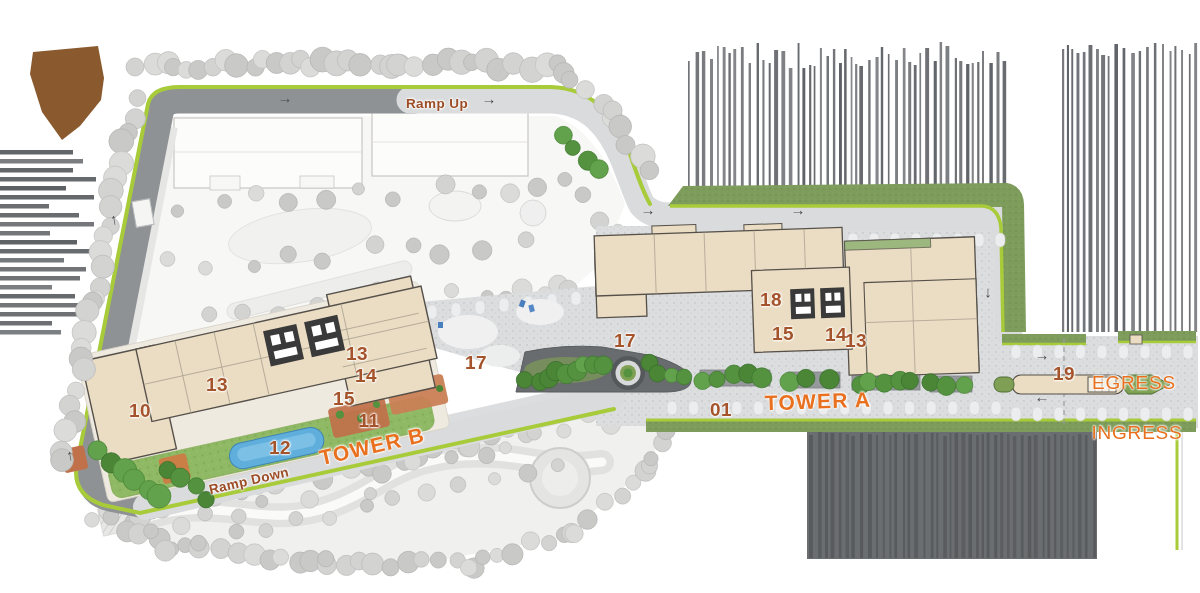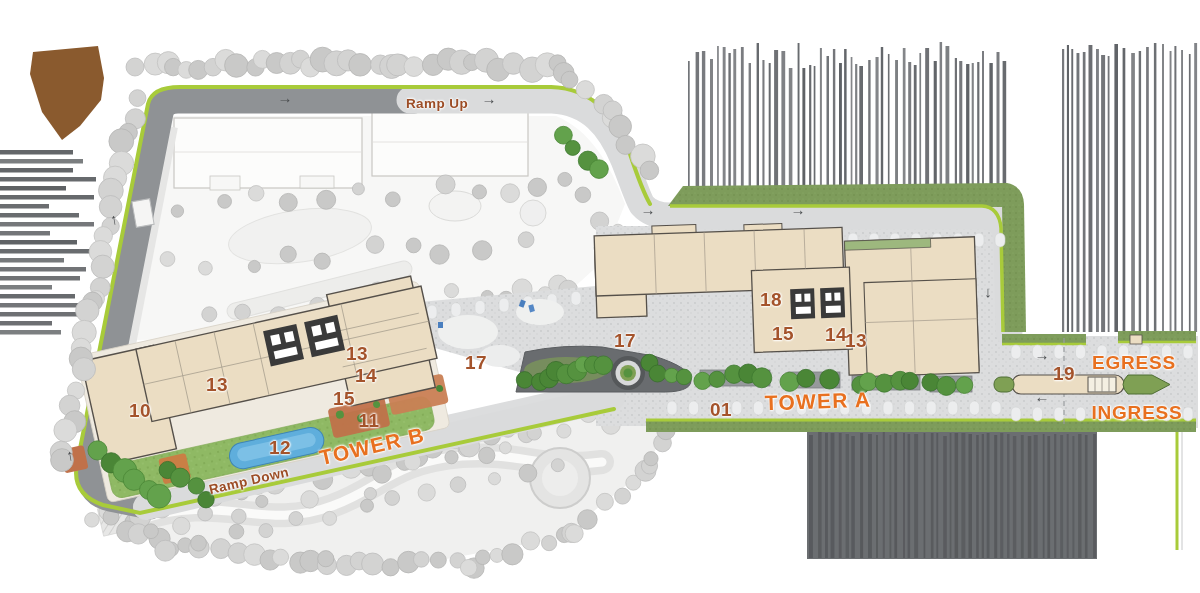--- a/index.html
+++ b/index.html
@@ -4,21 +4,21 @@
 <style>
   html,body{margin:0;padding:0;background:#fff;}
   #stage{position:relative;width:1200px;height:593px;background:#ffffff;overflow:hidden;
          font-family:"Liberation Sans", sans-serif;}
   #plan{position:absolute;left:0;top:0;}
   .lbl{position:absolute;transform:translate(-50%,-50%) rotate(var(--r,0deg));
        font-weight:800;white-space:nowrap;line-height:1;
        text-shadow:0 1px 2px rgba(255,255,255,.95),0 -1px 2px rgba(255,255,255,.95),1px 0 2px rgba(255,255,255,.9);}
   .mk{font-size:19px;color:var(--marker-brown,#A4532B);letter-spacing:.4px;}
   .tower{font-size:21px;font-weight:900;color:var(--tower-label-orange,#E8701F);letter-spacing:1.2px;}
-  .gate{font-size:19px;font-weight:700;color:var(--tower-label-orange,#E8701F);letter-spacing:.8px;}
+  .gate{font-size:19px;font-weight:400;color:var(--tower-label-orange,#E8701F);letter-spacing:.8px;margin-top:20px;}
   .ramp{font-size:13.5px;color:var(--ramp-label-brown,#9C4D26);letter-spacing:.4px;}
   .arr{position:absolute;transform:translate(-50%,-50%) rotate(var(--r,0deg));
        font-size:15px;font-weight:700;color:#4A4D4F;}
 </style>
 </head>
 <body>
 
 <div id="stage">
 
 <svg id="plan" width="1200" height="593" viewBox="0 0 1200 593">

